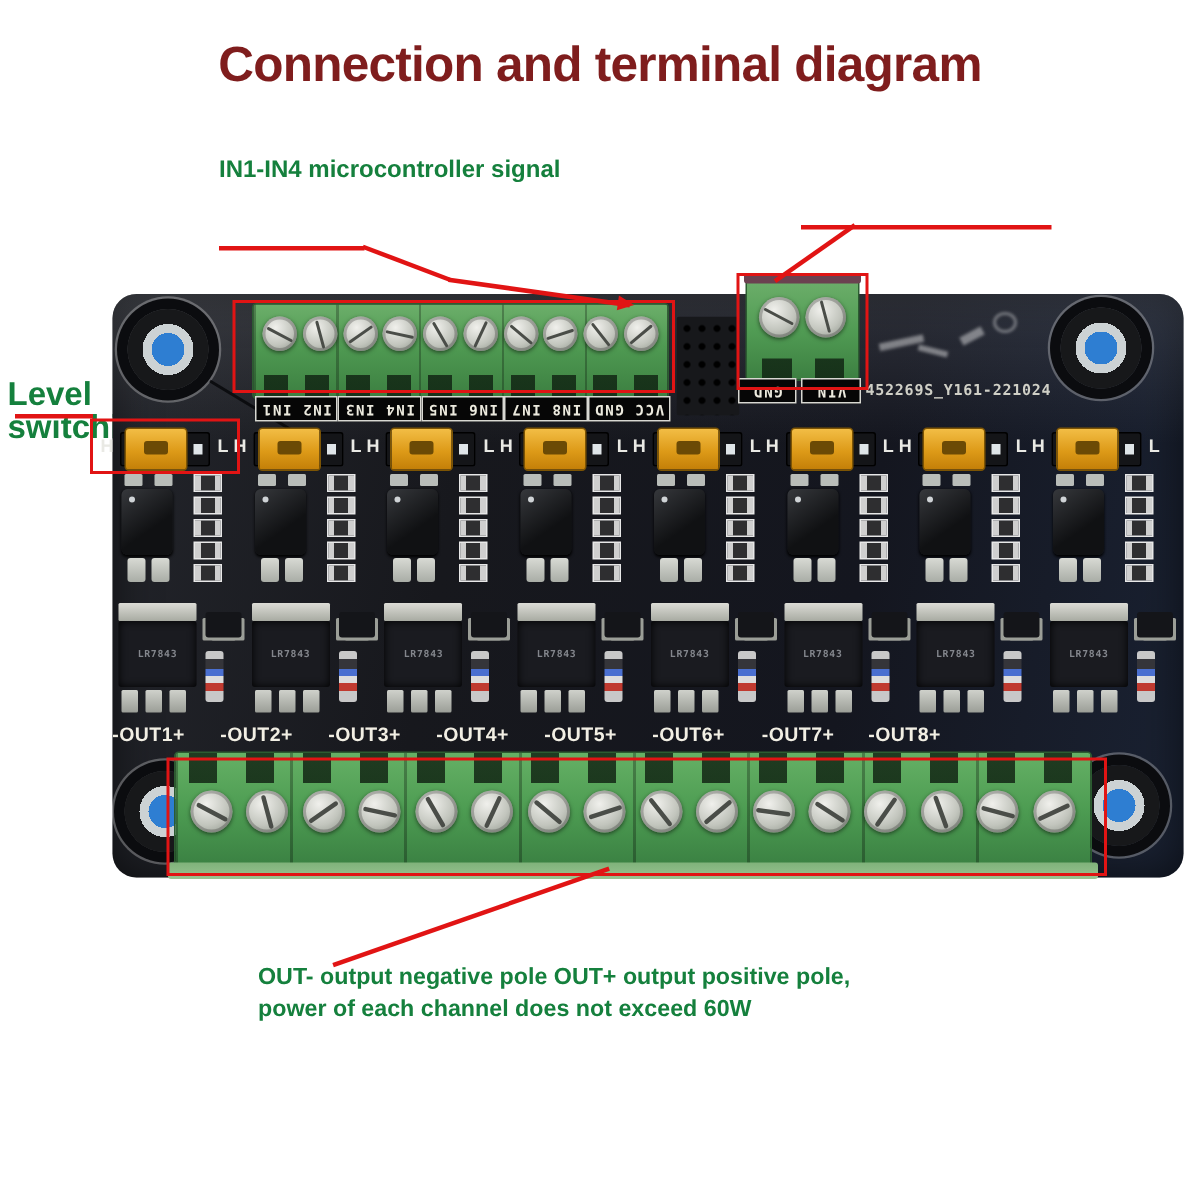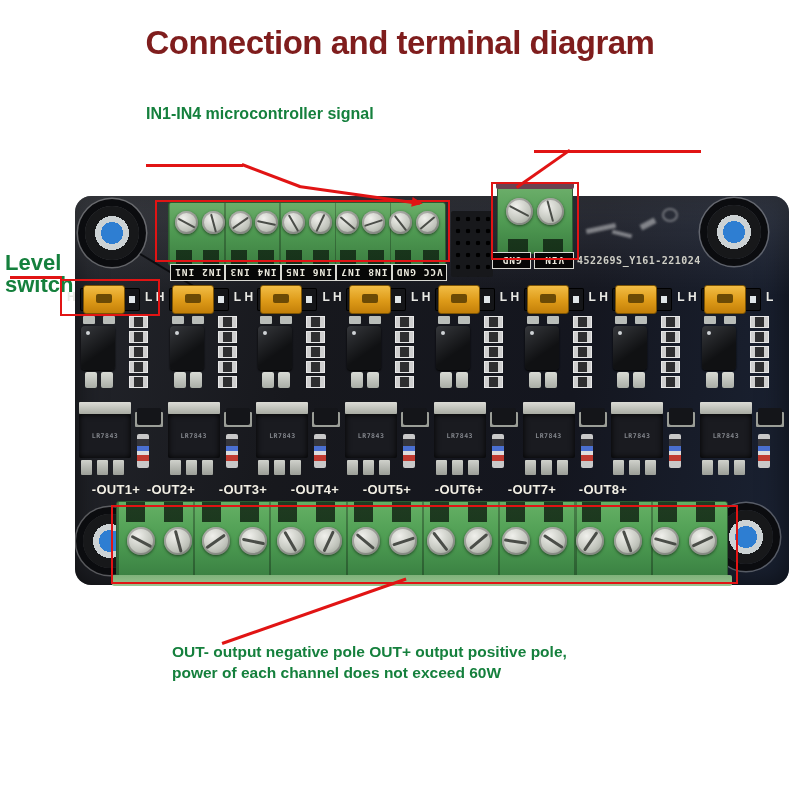--- a/index.html
+++ b/index.html
@@ -429,21 +429,21 @@
           <span>LR7843</span>
         </div>
         <div class="mpin m1"></div>
         <div class="mpin m2"></div>
         <div class="mpin m3"></div>
         <div class="sot"></div>
         <div class="melf"></div>
       </div>
     </div>
   <div id="out-labels">
-      <div class="outlab" style="left: 84px;">-OUT1+</div>
+      <div class="outlab" style="left: 67px;">-OUT1+</div>
       <div class="outlab" style="left: 139px;">-OUT2+</div>
       <div class="outlab" style="left: 211px;">-OUT3+</div>
       <div class="outlab" style="left: 283px;">-OUT4+</div>
       <div class="outlab" style="left: 355px;">-OUT5+</div>
       <div class="outlab" style="left: 427px;">-OUT6+</div>
       <div class="outlab" style="left: 500px;">-OUT7+</div>
       <div class="outlab" style="left: 571px;">-OUT8+</div>
     </div>
 
   <div class="term" id="term-out">

